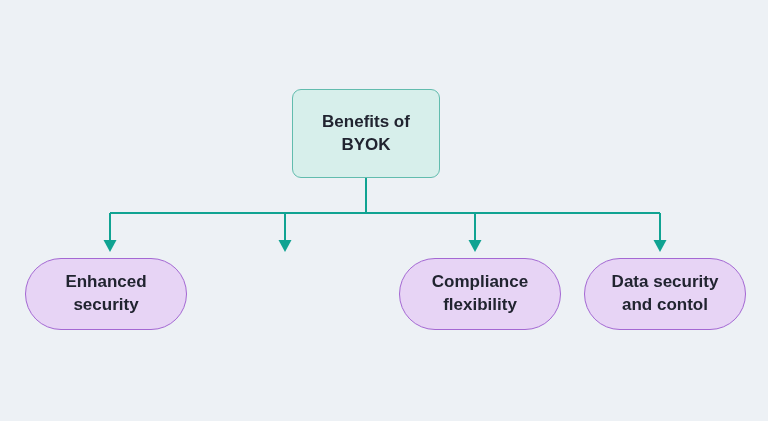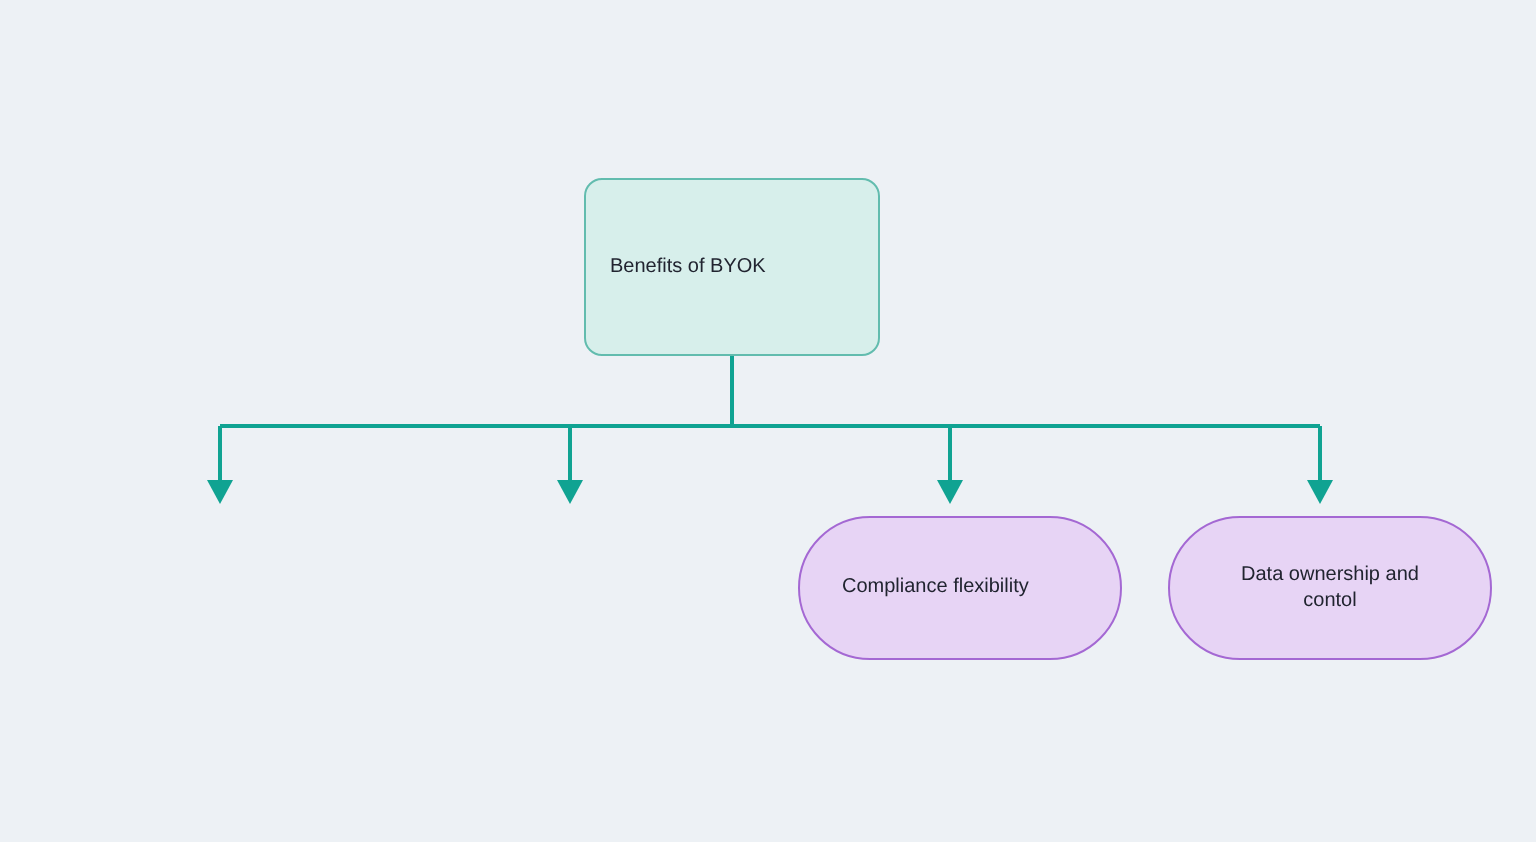--- a/index.html
+++ b/index.html
@@ -37,22 +37,23 @@
   .connector-layer polygon {
     fill: var(--connector);
   }
   .node {
     position: absolute;
     display: flex;
     align-items: center;
     justify-content: flex-start;
     text-align: center;
     color: var(--text);
-    font-size: 10px;
+    font-size: 17px;
     line-height: 1.35;
+    font-weight: bold;
   }
   .node-root {
     left: 292px; top: 89px;
     width: 148px; height: 89px;
     background: var(--root-fill);
     border: 1px solid var(--root-border);
     border-radius: 9px;
     padding: 0 12px;
   }
   .node-child {
@@ -87,23 +88,26 @@
     <polygon points="103.5,240 116.5,240 110,252"></polygon>
     <polygon points="278.5,240 291.5,240 285,252"></polygon>
     <polygon points="468.5,240 481.5,240 475,252"></polygon>
     <polygon points="653.5,240 666.5,240 660,252"></polygon>
   </svg>
 
   <div class="node node-root">
     <span>Benefits of BYOK</span>
   </div>
 
+  <div class="node node-child node-child-0">
+    <span>Enhanced security</span>
+  </div>
 
 
   <div class="node node-child node-child-2">
     <span>Compliance flexibility</span>
   </div>
 
   <div class="node node-child node-child-3">
-    <span>Data ownership and contol</span>
+    <span>Data security and contol</span>
   </div>
 
 </div>
 
 </body></html>

